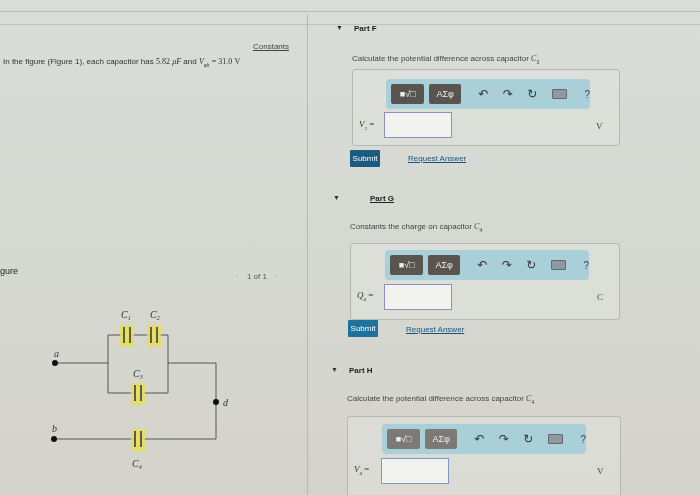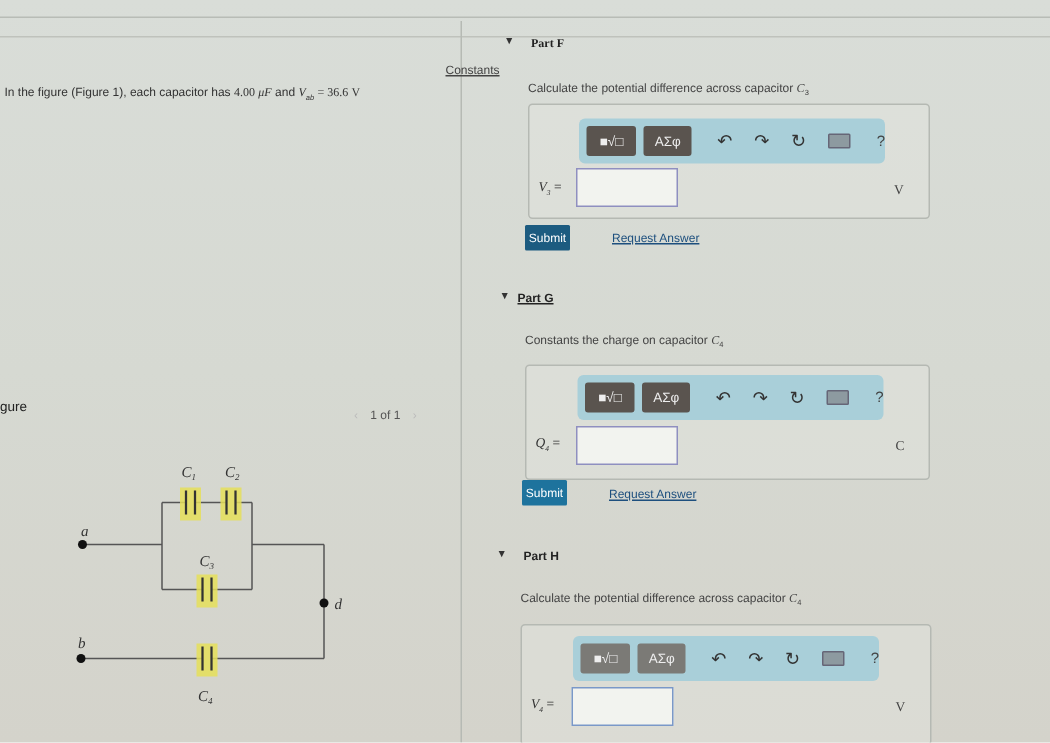--- a/index.html
+++ b/index.html
@@ -6,21 +6,21 @@
   body{width:700px;height:495px;overflow:hidden;position:relative;
     background:linear-gradient(180deg,#d9ddd8 0%,#d6d9d2 50%,#d4d3cb 100%);
     font-family:"Liberation Sans",sans-serif;color:#333;}
   .topline{position:absolute;left:0;top:11px;width:700px;height:1px;background:#b8bcb6;}
   .topline2{position:absolute;left:0;top:24px;width:700px;height:1px;background:#bfc2bc;}
   .vdivider{position:absolute;left:307px;top:14px;width:1px;height:481px;background:#b6bab4;}
   .abs{position:absolute;}
   .intro{left:3px;top:57px;font-size:8px;color:#333;}
   .intro i{font-family:"Liberation Serif",serif;font-style:italic;}
   .serif{font-family:"Liberation Serif",serif;}
-  .constants{left:253px;top:42px;font-size:8px;color:#444;text-decoration:underline;margin-left:44px;}
+  .constants{left:253px;top:42px;font-size:8px;color:#444;text-decoration:underline;}
   .figure-label{left:0;top:266px;font-size:9px;font-weight:normal;color:#222;}
   .pager{left:230px;top:272px;font-size:8px;color:#555;}
   .pager .arrow{color:#bbb;margin:0 6px;}
   .circuit{left:40px;top:295px;}
   .part-head{font-size:8px;font-weight:bold;color:#222;}
   .caret{font-size:7px;color:#333;}
   .question{font-size:8px;color:#444;}
   .question i{font-family:"Liberation Serif",serif;font-style:italic;}
   .answer-box{position:absolute;border:1px solid #b5b9b3;border-radius:3px;background:rgba(225,228,222,0.5);}
   .toolbar{position:absolute;height:30px;border-radius:4px;background:#a9cfd9;display:flex;align-items:center;}
@@ -38,25 +38,25 @@
 </head>
 <body>
 
 <div class="topline"></div>
 <div class="topline2"></div>
 <div class="vdivider"></div>
 
 <a class="abs constants">Constants</a>
 <div class="abs intro">
   <span>In the figure (Figure 1), each capacitor has</span>
-  <span class="serif">4.00</span>
+  <span class="serif">5.82</span>
   <i>μF</i>
   <span>and</span>
   <i>V</i><sub style="font-size:5px;font-style:italic">ab</sub>
-  <span class="serif">= 36.6</span>
+  <span class="serif">= 31.0</span>
   <span class="serif">V</span>
 </div>
 
 <div class="abs figure-label">gure</div>
 <div class="abs pager">
   <span class="arrow">‹</span>
   <span>1 of 1</span>
   <span class="arrow">›</span>
 </div>
 
@@ -112,21 +112,21 @@
       <text x="183" y="111">d</text>
       <text x="81" y="23"><tspan>C</tspan><tspan font-size="6" dy="2">1</tspan></text>
       <text x="110" y="23"><tspan>C</tspan><tspan font-size="6" dy="2">2</tspan></text>
       <text x="93" y="82"><tspan>C</tspan><tspan font-size="6" dy="2">3</tspan></text>
       <text x="92" y="172"><tspan>C</tspan><tspan font-size="6" dy="2">4</tspan></text>
     </g>
   </svg>
 </div>
 
 <div class="abs caret" style="left:336px;top:24px;">▼</div>
-<div class="abs part-head" style="left:354px;top:24px;font-family:Liberation Serif, serif;">Part F</div>
+<div class="abs part-head" style="left:354px;top:24px;">Part F</div>
 <div class="abs question" style="left:352px;top:54px;">
   <span>Calculate the potential difference across capacitor</span>
   <i>C</i><sub style="font-size:5px">3</sub>
 </div>
 <div class="answer-box" style="left:352px;top:69px;width:266px;height:75px;"></div>
 <div class="toolbar" style="left:386px;top:79px;width:204px;">
   <div class="tb-btn" style="width:34px;">■√□</div>
   <div class="tb-btn" style="width:32px;">ΑΣφ</div>
   <div class="tb-icon" style="margin-left:10px;">↶</div>
   <div class="tb-icon">↷</div>
@@ -134,21 +134,21 @@
   <div class="tb-kbd"></div>
   <div class="tb-q">?</div>
 </div>
 <div class="var-label" style="left:359px;top:119px;"><span>V</span><sub style="font-size:5px">3</sub> <span style="font-style:normal">=</span></div>
 <input class="input" style="left: 384px; top: 112px;" value="">
 <div class="unit" style="left:596px;top:121px;">V</div>
 <div class="submit" style="left:350px;top:150px;">Submit</div>
 <a class="req" style="left:408px;top:154px;">Request Answer</a>
 
 <div class="abs caret" style="left:333px;top:194px;">▼</div>
-<div class="abs part-head" style="left:345px;top:194px;text-decoration:underline;">Part G</div>
+<div class="abs part-head" style="left:370px;top:194px;text-decoration:underline;">Part G</div>
 <div class="abs question" style="left:350px;top:222px;">
   <span>Constants the charge on capacitor</span>
   <i>C</i><sub style="font-size:5px">4</sub>
 </div>
 <div class="answer-box" style="left:350px;top:243px;width:268px;height:75px;"></div>
 <div class="toolbar" style="left:385px;top:250px;width:204px;">
   <div class="tb-btn" style="width:34px;">■√□</div>
   <div class="tb-btn" style="width:32px;">ΑΣφ</div>
   <div class="tb-icon" style="margin-left:10px;">↶</div>
   <div class="tb-icon">↷</div>

